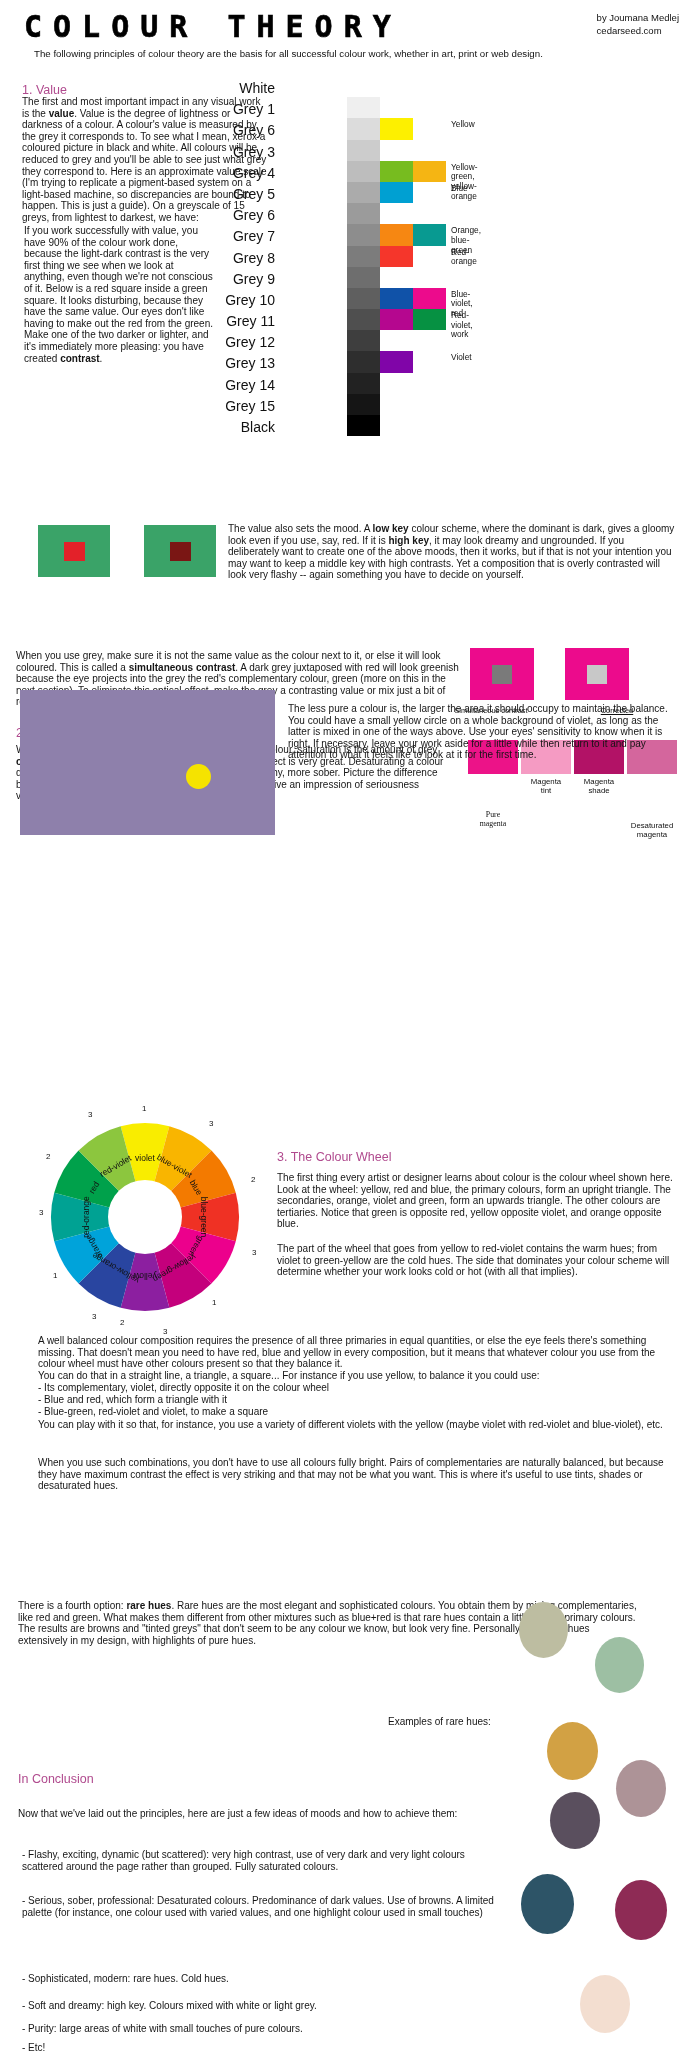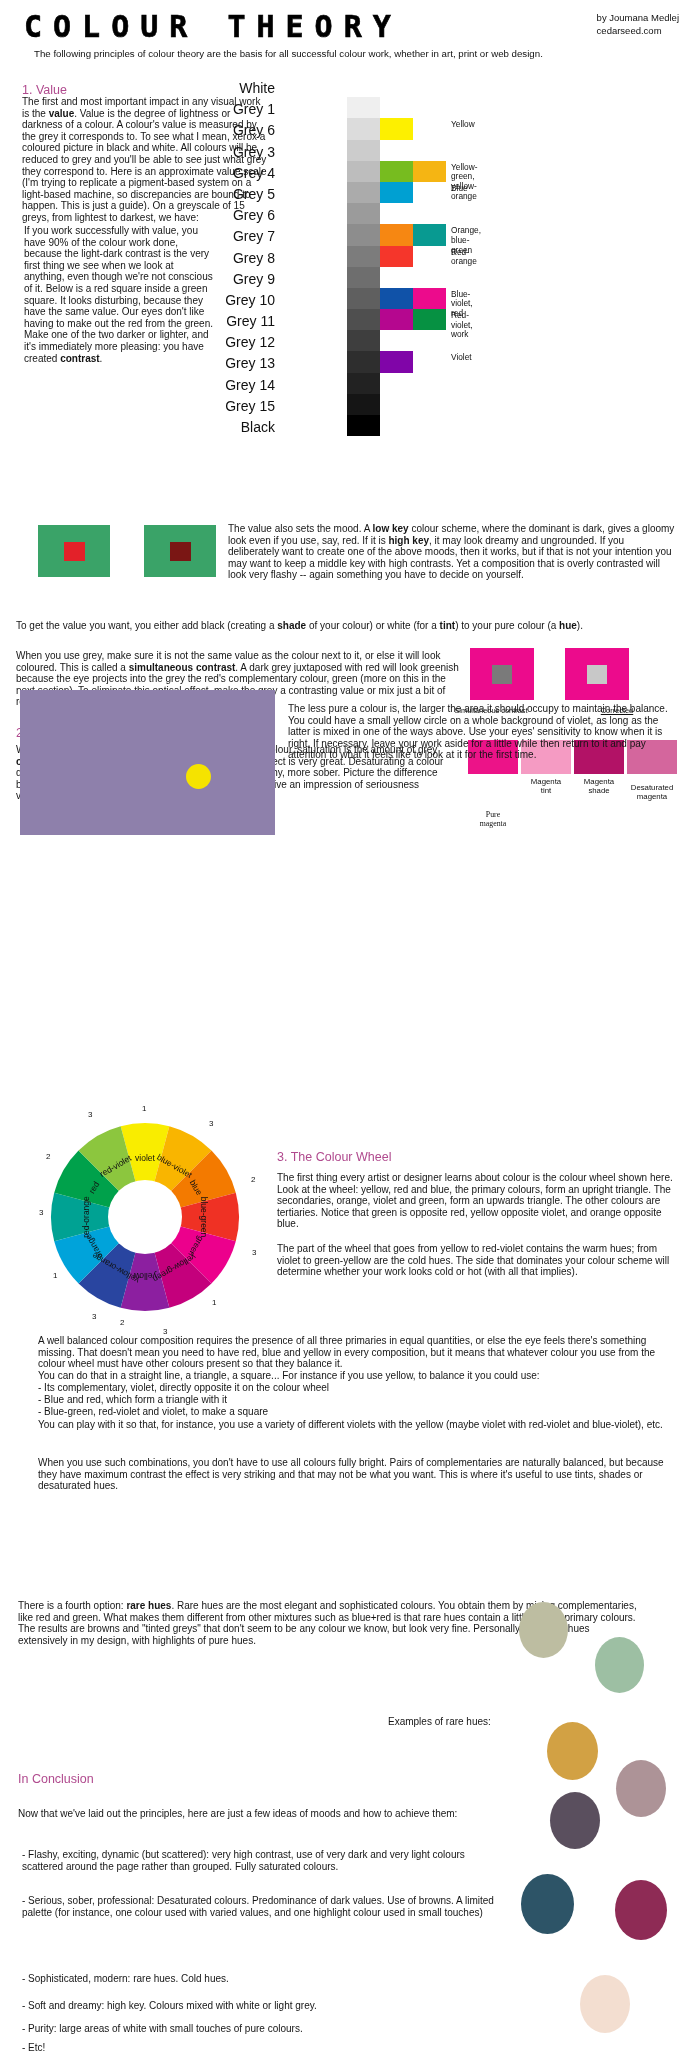--- a/index.html
+++ b/index.html
@@ -217,23 +217,20 @@
   <div class="p abs" style="left:228px;top:523px;width:450px;">
     The value also sets the mood. A <b>low key</b> colour scheme, where the
     dominant is dark, gives a gloomy look even if you use, say, red. If it is
     <b>high key</b>, it may look dreamy and ungrounded. If you deliberately want
     to create one of the above moods, then it works, but if that is not your
     intention you may want to keep a middle key with high contrasts. Yet a
     composition that is overly contrasted will look very flashy -- again
     something you have to decide on yourself.
   </div>
 
-  <div class="p abs" style="left:16px;top:620px;width:660px;">
-    To get the value you want, you either add black (creating a <b>shade</b> of your colour) or white (for a <b>tint</b>) to your pure colour (a <b>hue</b>).
-  </div>
 
   <div class="p abs" style="left:16px;top:650px;width:445px;">
     When you use grey, make sure it is not the same value as the colour next to it, or else it will
     look coloured. This is called a <b>simultaneous contrast</b>. A dark grey juxtaposed with red will
     look greenish because the eye projects into the grey the red's complementary colour, green
     (more on this in the next section). To eliminate this optical effect, make the grey a
     contrasting value or mix just a bit of red to it (or whatever hue is applicable).
   </div>
 
   <div class="simbox" style="left:470px;top:648px;background:#ec0b8c;">
@@ -258,21 +255,21 @@
   <div class="satsw" style="left:468px;top:740px;background:#ec1388;"></div>
   <div class="satsw" style="left:521px;top:740px;background:#f59bc3;"></div>
   <div class="satsw" style="left:574px;top:740px;background:#b21266;"></div>
   <div class="satsw" style="left:627px;top:740px;background:#d4669d;"></div>
   <div class="satcap" style="left:467px;top:810px;white-space:pre-line;font-family:Liberation Serif, serif;">Pure
 magenta</div>
   <div class="satcap" style="left:520px;top:777px;white-space:pre-line;">Magenta
 tint</div>
   <div class="satcap" style="left:573px;top:777px;white-space:pre-line;">Magenta
 shade</div>
-  <div class="satcap" style="left:626px;top:783px;white-space:pre-line;">Desaturated
+  <div class="satcap" style="left:626px;top:821px;white-space:pre-line;">Desaturated
 magenta</div>
 
   <div class="purple-panel"></div>
   <div class="yellow-dot"></div>
   <div class="p abs" style="left:288px;top:703px;width:390px;">The less pure a colour is, the larger the area it should occupy to maintain the balance. You could have a small yellow circle on a whole background of violet, as long as the latter is mixed in one of the ways above. Use your eyes' sensitivity to know when it is right. If necessary, leave your work aside for a little while then return to it and pay attention to what it feels like to look at it for the first time.</div>
 
   <div class="wheel">
     <svg width="196" height="196" viewBox="0 0 196 196" aria-hidden="true">
       <g transform="translate(98,98)">
 

